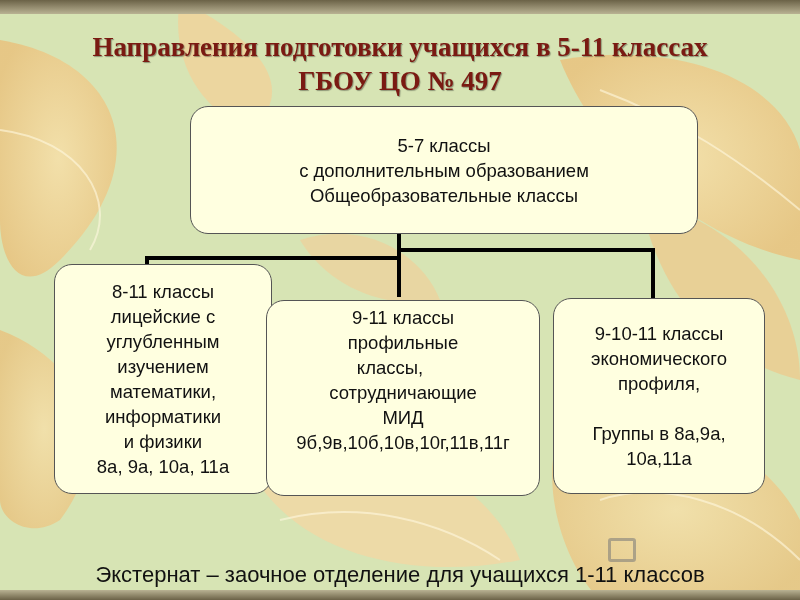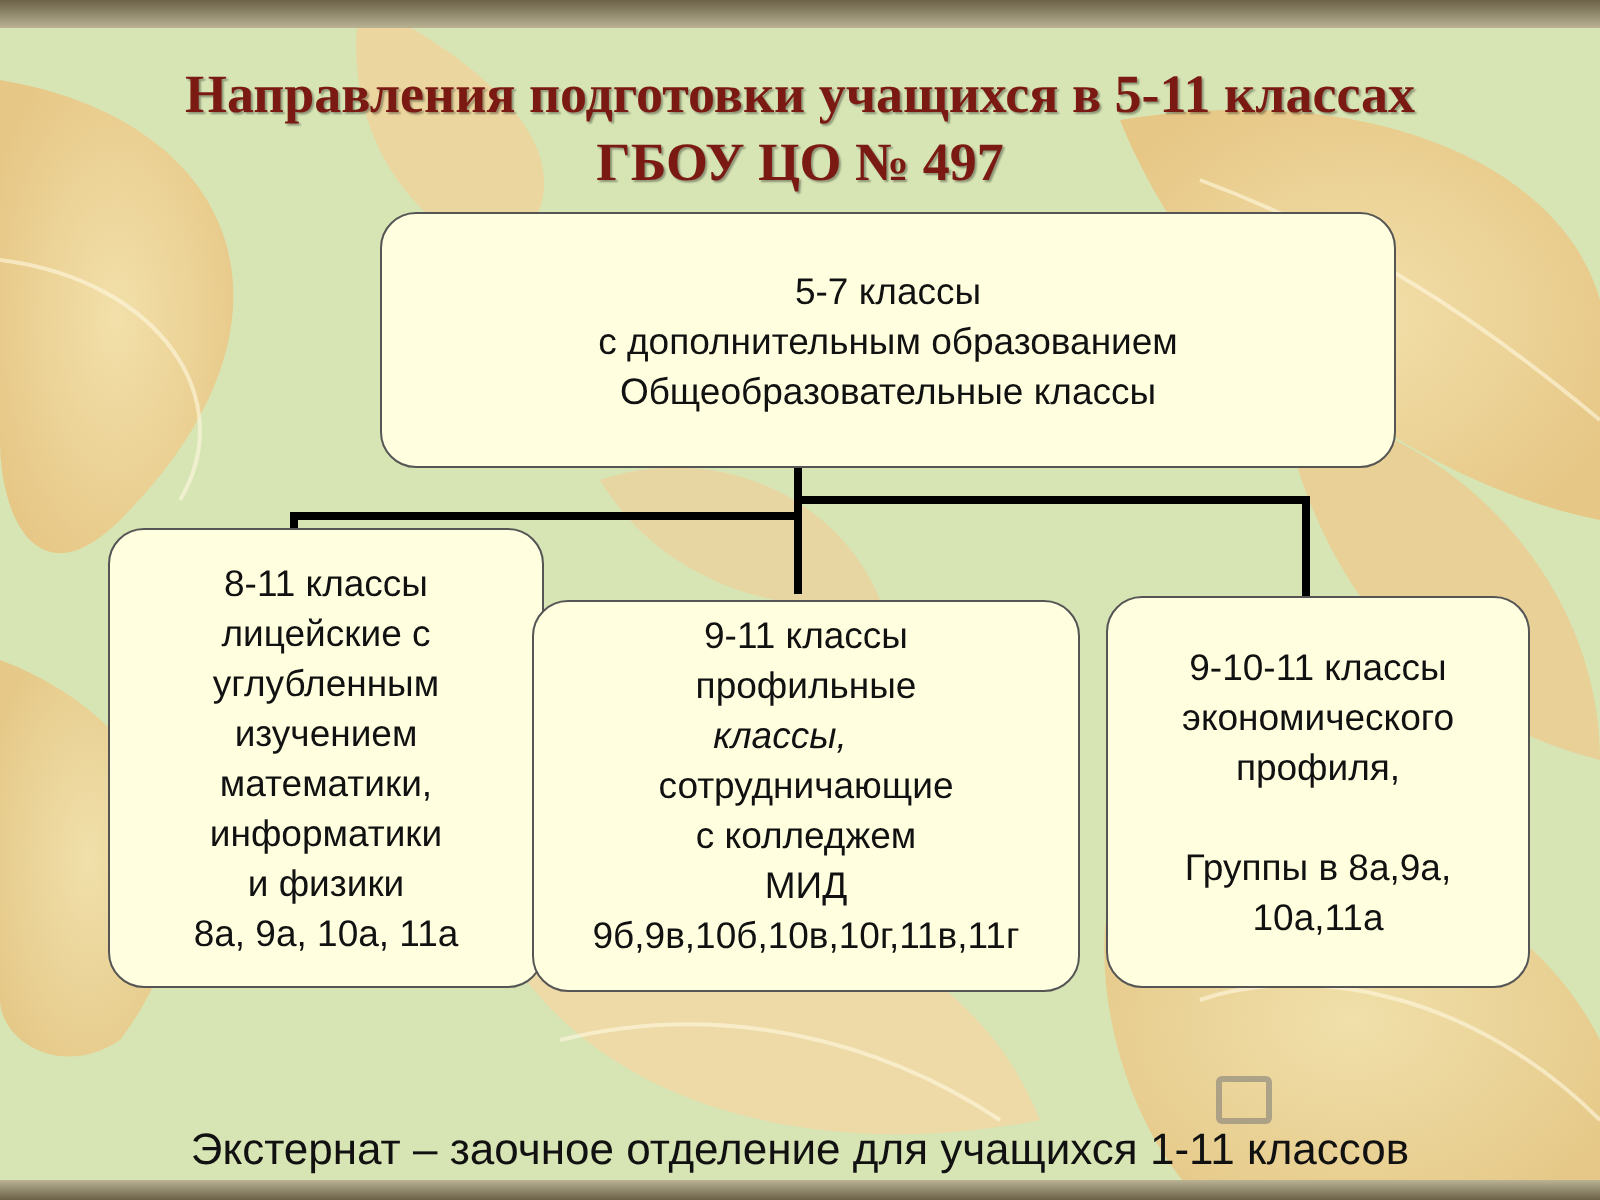--- a/index.html
+++ b/index.html
@@ -102,23 +102,22 @@
   <span class="line">изучением</span>
   <span class="line">математики,</span>
   <span class="line">информатики</span>
   <span class="line">и физики</span>
   <span class="line">8а, 9а, 10а, 11а</span>
 </div>
 
 <div class="box" style="left:266px; top:300px; width:274px; height:196px; justify-content:flex-start; padding-top:4px;">
   <span class="line">9-11 классы</span>
   <span class="line">профильные</span>
-  <span class="line" style="margin-right:26px;font-style:italic;">классы,</span>
+  <span class="line" style="margin-right:26px;">классы,</span>
   <span class="line">сотрудничающие</span>
-  <span class="line">с колледжем</span>
   <span class="line">МИД</span>
   <span class="line">9б,9в,10б,10в,10г,11в,11г</span>
 </div>
 
 <div class="box" style="left:553px; top:298px; width:212px; height:196px;">
   <span class="line">9-10-11 классы</span>
   <span class="line">экономического</span>
   <span class="line">профиля,</span>
   <span class="line" style="height:25px;"></span>
   <span class="line">Группы в 8а,9а,</span>

